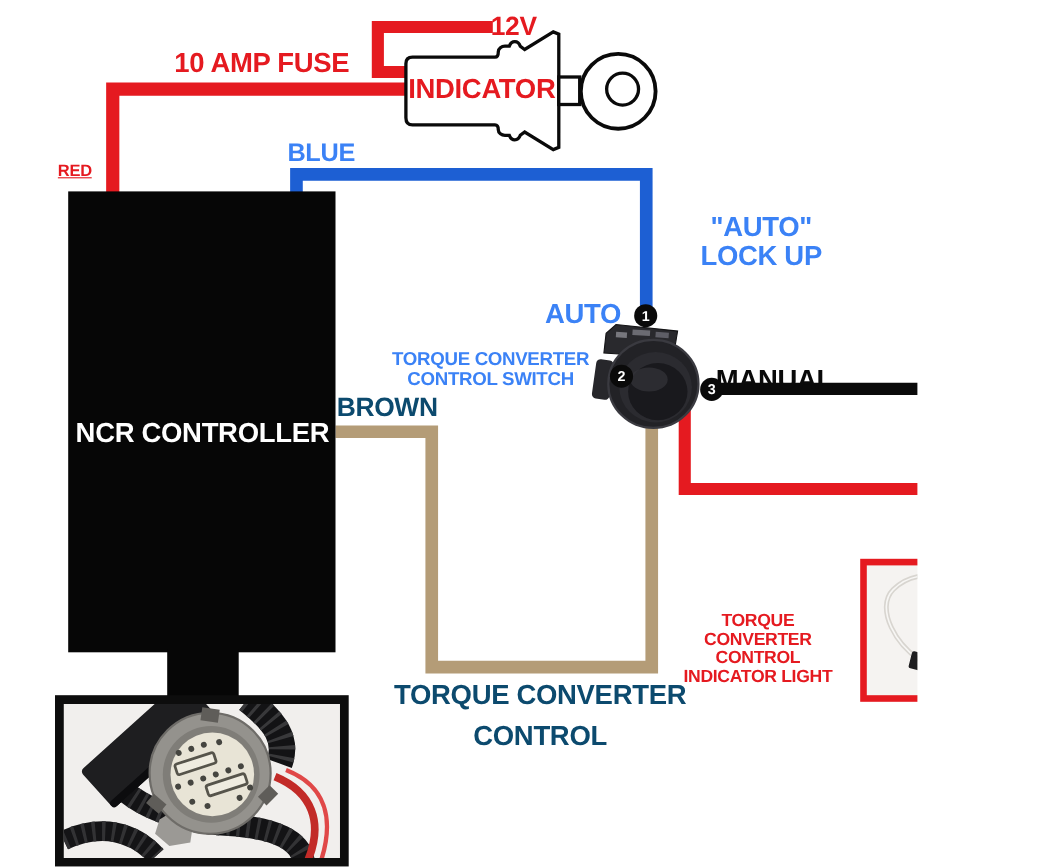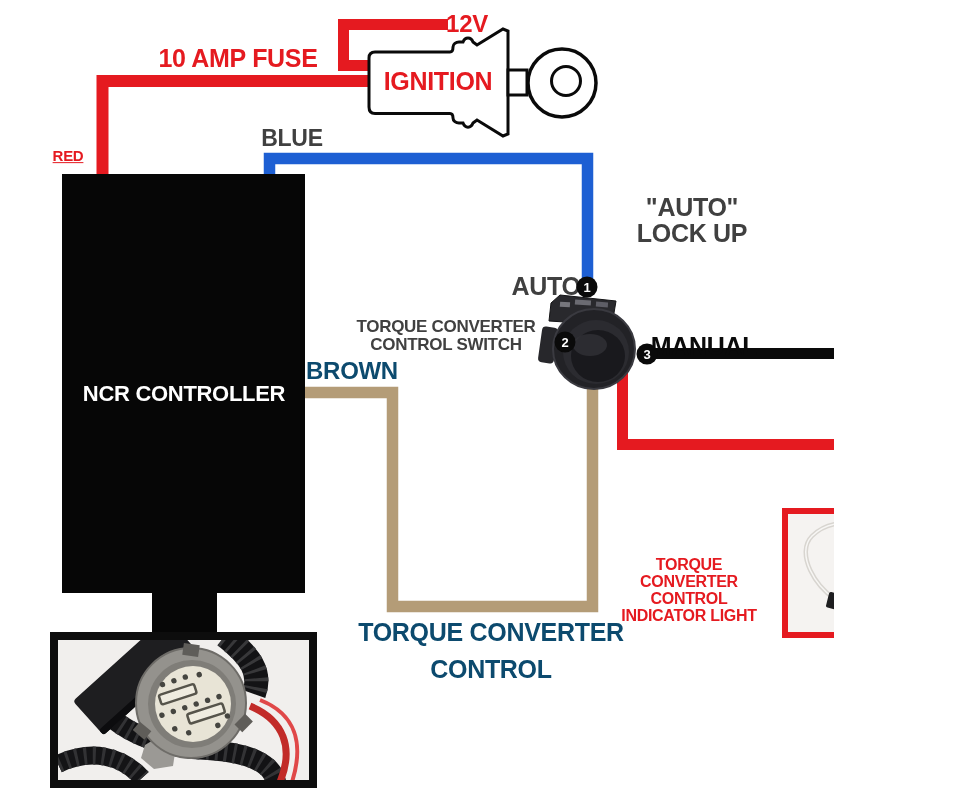--- a/index.html
+++ b/index.html
@@ -7,21 +7,21 @@
     position:relative;width:834px;height:788px;background:#ffffff;overflow:hidden;
     font-family:"Liberation Sans",sans-serif;
   }
   .canvas svg.art{position:absolute;left:0;top:0;}
   .lbl{
     position:absolute;transform:translate(-50%,-50%);
     font-weight:700;white-space:pre-line;text-align:center;line-height:1.05;
     letter-spacing:-0.3px;z-index:4;
   }
   .red{color:#e51a20;}
-  .blue{color:#404040;text-align:center;}
+  .blue{color:#3b82f6;text-align:center;}
   .tan{color:#0c4a6e;}
   .blk{color:#0a0a0a;}
   .white{color:#ffffff;}
   .badge{
     position:absolute;width:21px;height:21px;border-radius:50%;
     background:#0a0a0a;color:#fff;font-size:13px;font-weight:700;
     display:flex;align-items:center;justify-content:center;
     transform:translate(-50%,-50%);z-index:6;letter-spacing:0;
   }
 </style>
@@ -161,40 +161,40 @@
       <ellipse cx="596" cy="352" rx="33" ry="32" fill="#2b2b30"></ellipse>
       <ellipse cx="598" cy="356" rx="27" ry="26" fill="#19191d"></ellipse>
       <ellipse cx="590" cy="345" rx="17" ry="11" fill="#34343a" opacity="0.7"></ellipse>
     </g>
   </svg>
 
   <div class="lbl red" style="left:467px;top:24px;font-size:24px;">12V</div>
 
   <div class="lbl red" style="left:238px;top:58px;font-size:25px;">10 AMP FUSE</div>
 
-  <div class="lbl red" style="left:438px;top:81px;font-size:25px;">IGNITION</div>
+  <div class="lbl red" style="left:438px;top:81px;font-size:25px;">INDICATOR</div>
 
   <div class="lbl red" style="left:68px;top:156px;font-size:15px;text-decoration:underline;">RED</div>
 
   <div class="lbl blue" style="left:292px;top:138px;font-size:23px;">BLUE</div>
 
   <div class="lbl blue" style="left:692px;top:220px;font-size:25px;">"AUTO" LOCK UP</div>
 
-  <div class="lbl blue" style="left:546px;top:286px;font-size:25px;">AUTO</div>
+  <div class="lbl blue" style="left:530px;top:286px;font-size:25px;">AUTO</div>
 
   <div class="lbl blue" style="left:446px;top:336px;font-size:17px;line-height:18px;">TORQUE CONVERTER
 CONTROL SWITCH</div>
 
   <div class="lbl blk" style="left:704px;top:334px;font-size:25px;margin-top:12px;">MANUAL</div>
 
   <div class="lbl blk" style="left:931px;top:355px;font-size:21px;text-align:right;">GND</div>
 
   <div class="lbl tan" style="left:352px;top:371px;font-size:24px;">BROWN</div>
 
-  <div class="lbl white" style="left:184px;top:394px;font-size:22px;">NCR CONTROLLER</div>
+  <div class="lbl white" style="left:184px;top:394px;font-size:25px;">NCR CONTROLLER</div>
 
   <div class="lbl tan" style="left:491px;top:651px;font-size:25px;line-height:37px;">TORQUE CONVERTER
 CONTROL</div>
 
   <div class="lbl red" style="left:689px;top:590px;font-size:16px;line-height:17px;">TORQUE CONVERTER
 CONTROL
 INDICATOR LIGHT</div>
 
   <div class="lbl red" style="left:862px;top:682px;font-size:25px;">12V</div>
 

